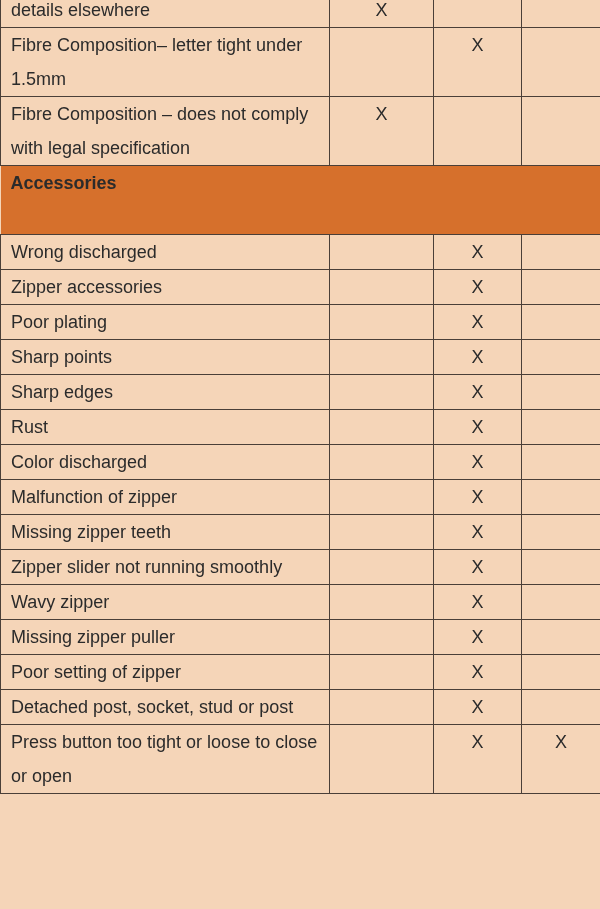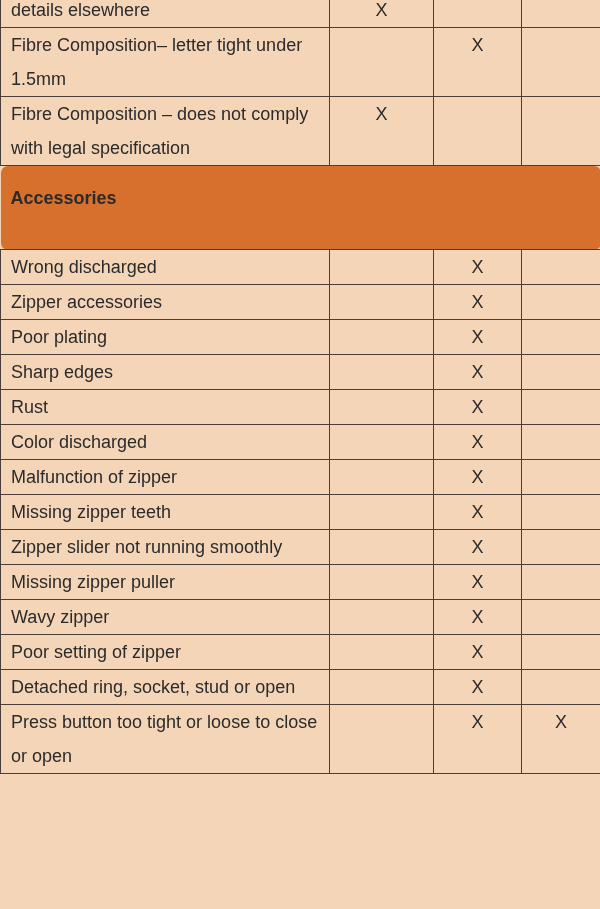--- a/index.html
+++ b/index.html
@@ -27,22 +27,21 @@
     line-height: 34px;
     vertical-align: top;
   }
   td.mark { text-align: center; padding: 0; }
   tr.section td {
     background: #d6702c;
     border-left: none; border-right: none;
     font-weight: bold;
     height: 68px;
     line-height: 34px;
-    padding-top: 15px;
-    border-radius: 7px;
+    padding-top: 0;
   }
 </style>
 </head>
 <body>
 
 <table>
   <colgroup>
       <col class="c1">
       <col class="c2">
       <col class="c3">
@@ -86,20 +85,26 @@
         <td class="mark">X</td>
         <td class="mark"></td>
       </tr>
       <tr>
         <td>Poor plating</td>
         <td class="mark"></td>
         <td class="mark">X</td>
         <td class="mark"></td>
       </tr>
       <tr>
+        <td>Sharp points</td>
+        <td class="mark"></td>
+        <td class="mark">X</td>
+        <td class="mark"></td>
+      </tr>
+      <tr>
         <td>Sharp edges</td>
         <td class="mark"></td>
         <td class="mark">X</td>
         <td class="mark"></td>
       </tr>
       <tr>
         <td>Rust</td>
         <td class="mark"></td>
         <td class="mark">X</td>
         <td class="mark"></td>
@@ -122,39 +127,39 @@
         <td class="mark">X</td>
         <td class="mark"></td>
       </tr>
       <tr>
         <td>Zipper slider not running smoothly</td>
         <td class="mark"></td>
         <td class="mark">X</td>
         <td class="mark"></td>
       </tr>
       <tr>
-        <td>Missing zipper puller</td>
+        <td>Wavy zipper</td>
         <td class="mark"></td>
         <td class="mark">X</td>
         <td class="mark"></td>
       </tr>
       <tr>
-        <td>Wavy zipper</td>
+        <td>Missing zipper puller</td>
         <td class="mark"></td>
         <td class="mark">X</td>
         <td class="mark"></td>
       </tr>
       <tr>
         <td>Poor setting of zipper</td>
         <td class="mark"></td>
         <td class="mark">X</td>
         <td class="mark"></td>
       </tr>
       <tr>
-        <td>Detached ring, socket, stud or open</td>
+        <td>Detached post, socket, stud or post</td>
         <td class="mark"></td>
         <td class="mark">X</td>
         <td class="mark"></td>
       </tr>
       <tr>
         <td>Press button too tight or loose to close or open</td>
         <td class="mark"></td>
         <td class="mark">X</td>
         <td class="mark">X</td>
       </tr>

